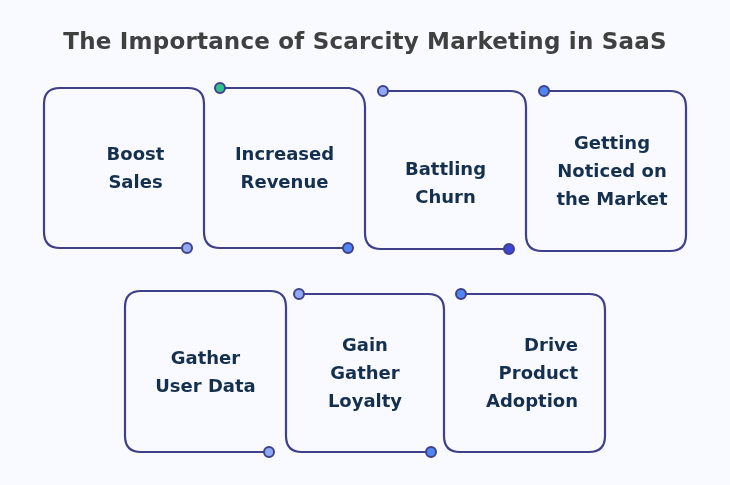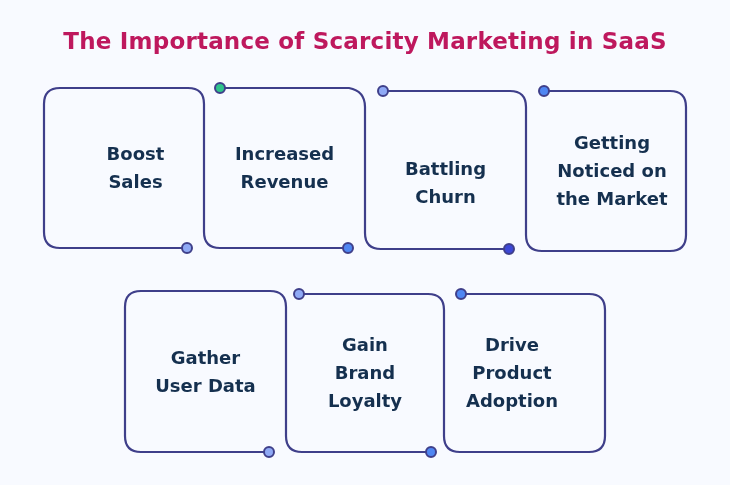--- a/index.html
+++ b/index.html
@@ -1,17 +1,17 @@
 <!DOCTYPE html>
 <html><head>
 <meta charset="utf-8">
 <style>
   html,body{margin:0;padding:0;}
   body{width:730px;height:485px;background:#f8faff;position:relative;overflow:hidden;font-family:"DejaVu Sans","Liberation Sans",sans-serif;}
-  .title{position:absolute;left:0;top:28px;width:730px;text-align:center;font-size:23px;font-weight:bold;color:#be185d;letter-spacing:0.2px;}
+  .title{position:absolute;left:0;top:28px;width:730px;text-align:center;font-size:23px;font-weight:bold;color:#404040;letter-spacing:0.2px;}
   svg.lines{position:absolute;left:0;top:0;}
   .label{position:absolute;display:flex;align-items:center;justify-content:center;text-align:center;font-weight:bold;font-size:18px;line-height:28px;color:#15304f;white-space:pre-line;}
 </style>
 </head>
 <body>
 
 <div class="title">The Importance of Scarcity Marketing in SaaS</div>
 
 <svg class="lines" width="730" height="485">
   <g fill="none" stroke="#3f3f8a" stroke-width="2.2" stroke-linecap="round">
@@ -43,17 +43,17 @@
 Revenue</div>
 <div class="label" style="left:365px;top:91px;width:161px;height:158px;margin-top:13px;">Battling
 Churn</div>
 <div class="label" style="left:526px;top:91px;width:172px;height:160px;">Getting
 Noticed on
 the Market</div>
 
 <div class="label" style="left:125px;top:291px;width:161px;height:161px;">Gather
 User Data</div>
 <div class="label" style="left:286px;top:294px;width:158px;height:158px;">Gain
-Brand
+Gather
 Loyalty</div>
-<div class="label" style="left:444px;top:294px;width:136px;height:158px;">Drive
+<div class="label" style="left:464px;top:294px;width:136px;height:158px;text-align:right;">Drive
 Product
 Adoption</div>
 
 </body></html>

